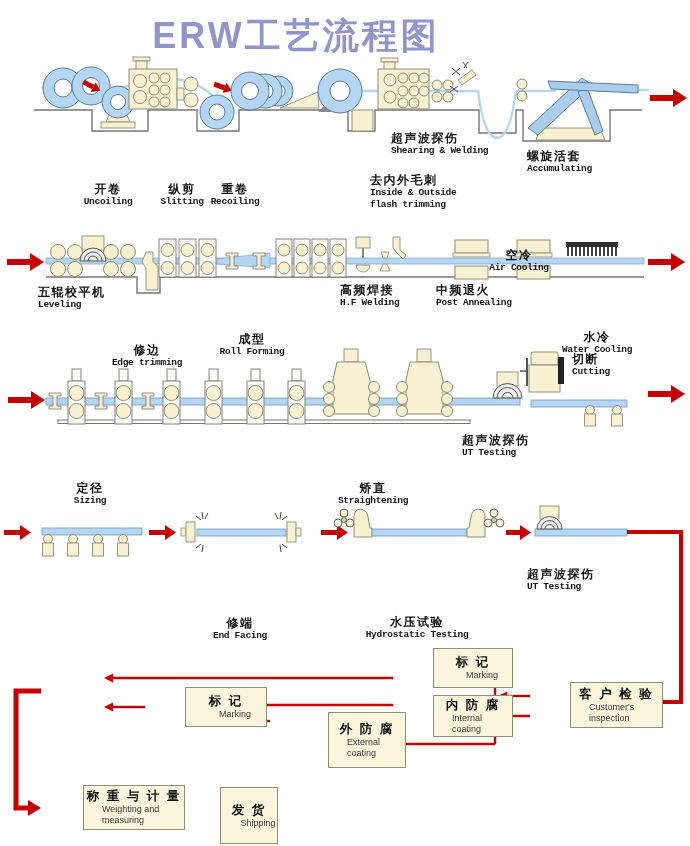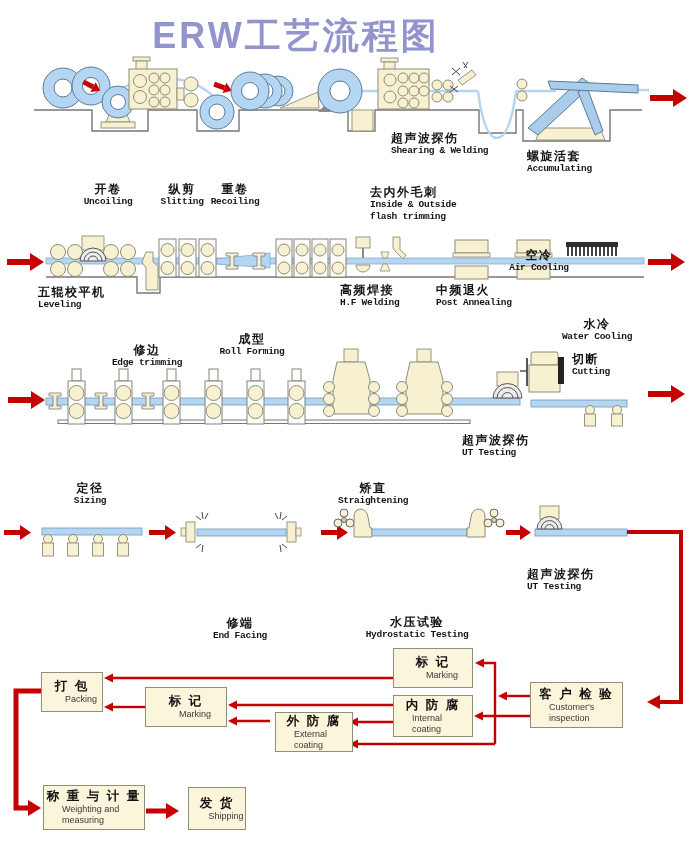--- a/index.html
+++ b/index.html
@@ -6,21 +6,21 @@
   #canvas{position:relative;width:690px;height:846px;background:#ffffff;overflow:hidden;
           font-family:"Liberation Sans",sans-serif;}
   #gfx{position:absolute;left:0;top:0;}
   .title{position:absolute;left:0;top:12px;width:592px;text-align:center;
          font:bold 36px "Liberation Sans",sans-serif;color:#9295cc;letter-spacing:3px;}
   .lbl{position:absolute;white-space:nowrap;}
   .lbl .cn{font:bold 12px "Liberation Sans",sans-serif;color:#141414;letter-spacing:1.5px;line-height:1.1;}
   .lbl .en{font:bold 9.5px "Liberation Mono",monospace;color:#141414;line-height:1.25;letter-spacing:-0.3px;}
   .ctr{text-align:center;margin-top:48px;}
   .fbox{position:absolute;background:#faf5db;border:1px solid #8f8f78;box-sizing:border-box;
-        display:flex;flex-direction:column;align-items:center;justify-content:center;}
+        display:flex;flex-direction:column;align-items:center;justify-content:center;margin-left:40px;}
   .fbox .bcn{font:bold 12.5px "Liberation Sans",sans-serif;color:#111;letter-spacing:2px;line-height:1.2;}
   .fbox .ben{font:9px "Liberation Sans",sans-serif;color:#3a3a3a;line-height:1.2;padding-left:18px;}
 </style>
 </head>
 <body>
 
 <div id="canvas">
 
 <svg id="gfx" width="690" height="846" viewBox="0 0 690 846">
 
@@ -435,34 +435,34 @@
   <div class="en">Edge trimming</div>
 </div>
 <div class="lbl ctr" style="left:212px;top:285px;width:80px">
   <div class="cn">成型</div>
   <div class="en">Roll Forming</div>
 </div>
 <div class="lbl" style="left:340px;top:284px">
   <div class="cn">高频焊接</div>
   <div class="en">H.F Welding</div>
 </div>
-<div class="lbl" style="left:370px;top:186px">
+<div class="lbl" style="left:370px;top:174px">
   <div class="cn">去内外毛刺</div>
   <div class="en">Inside &amp; Outside</div>
   <div class="en">flash trimming</div>
 </div>
 <div class="lbl" style="left:436px;top:284px">
   <div class="cn">中频退火</div>
   <div class="en">Post Annealing</div>
 </div>
-<div class="lbl ctr" style="left:504px;top:201px;width:70px">
+<div class="lbl ctr" style="left:484px;top:201px;width:70px">
   <div class="cn">空冷</div>
   <div class="en">Air Cooling</div>
 </div>
-<div class="lbl ctr" style="left:554px;top:270px;width:86px">
+<div class="lbl ctr" style="left:554px;top:283px;width:86px">
   <div class="cn">水冷</div>
   <div class="en">Water Cooling</div>
 </div>
 <div class="lbl ctr" style="left:68px;top:434px;width:44px">
   <div class="cn">定径</div>
   <div class="en">Sizing</div>
 </div>
 <div class="lbl ctr" style="left:333px;top:434px;width:80px">
   <div class="cn">矫直</div>
   <div class="en">Straightening</div>
@@ -493,34 +493,30 @@
   <div class="ben">Marking</div>
 </div>
 <div class="fbox" style="left:530px;top:682px;width:93px;height:46px">
   <div class="bcn">客 户 检 验</div>
   <div class="ben">Customer's inspection</div>
 </div>
 <div class="fbox" style="left:393px;top:695px;width:80px;height:42px">
   <div class="bcn">内 防 腐</div>
   <div class="ben">Internal coating</div>
 </div>
-<div class="fbox" style="left:275px;top:712px;width:78px;height:40px">
+<div class="fbox" style="left:288px;top:712px;width:78px;height:56px">
   <div class="bcn">外 防 腐</div>
   <div class="ben">External coating</div>
 </div>
 <div class="fbox" style="left:145px;top:687px;width:82px;height:40px">
   <div class="bcn">标 记</div>
   <div class="ben">Marking</div>
 </div>
-<div class="fbox" style="left:41px;top:672px;width:62px;height:40px">
-  <div class="bcn">打 包</div>
-  <div class="ben">Packing</div>
-</div>
 <div class="fbox" style="left:43px;top:785px;width:102px;height:45px">
   <div class="bcn">称 重 与 计 量</div>
   <div class="ben">Weighting and measuring</div>
 </div>
-<div class="fbox" style="left:188px;top:787px;width:58px;height:43px">
+<div class="fbox" style="left:180px;top:787px;width:58px;height:57px">
   <div class="bcn">发 货</div>
   <div class="ben">Shipping</div>
 </div>
 
 </div>
 
 </body></html>

